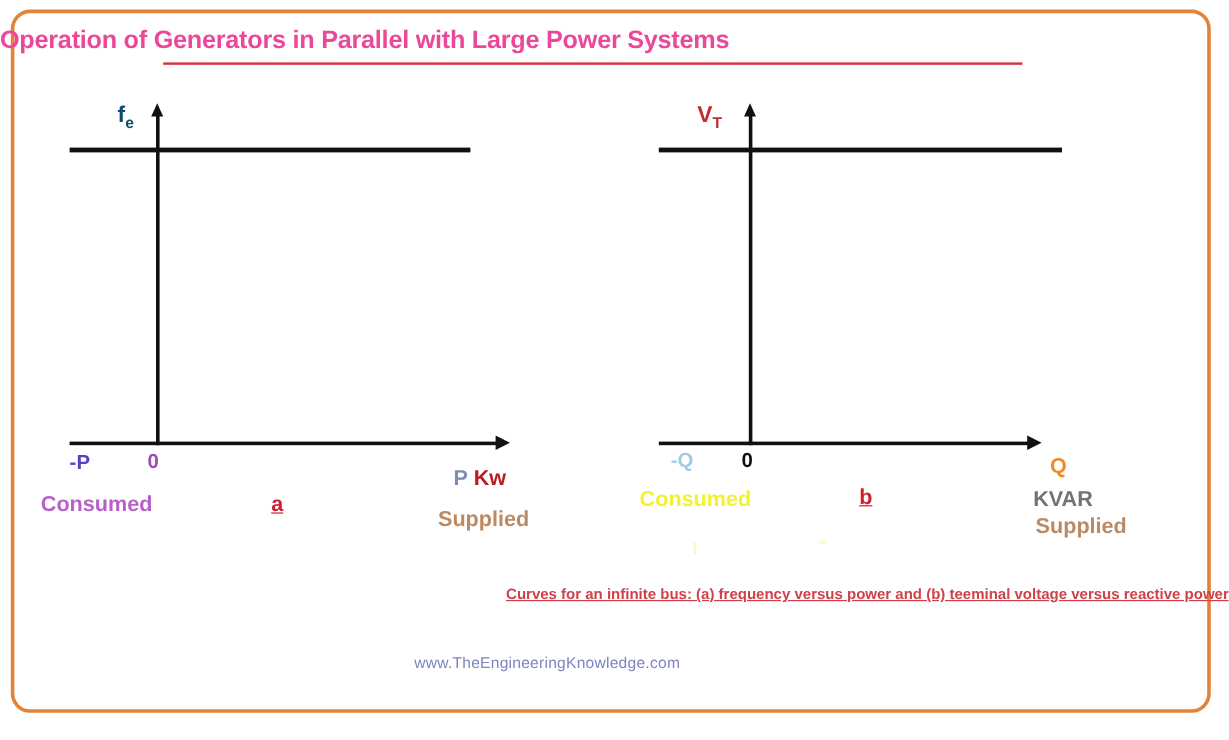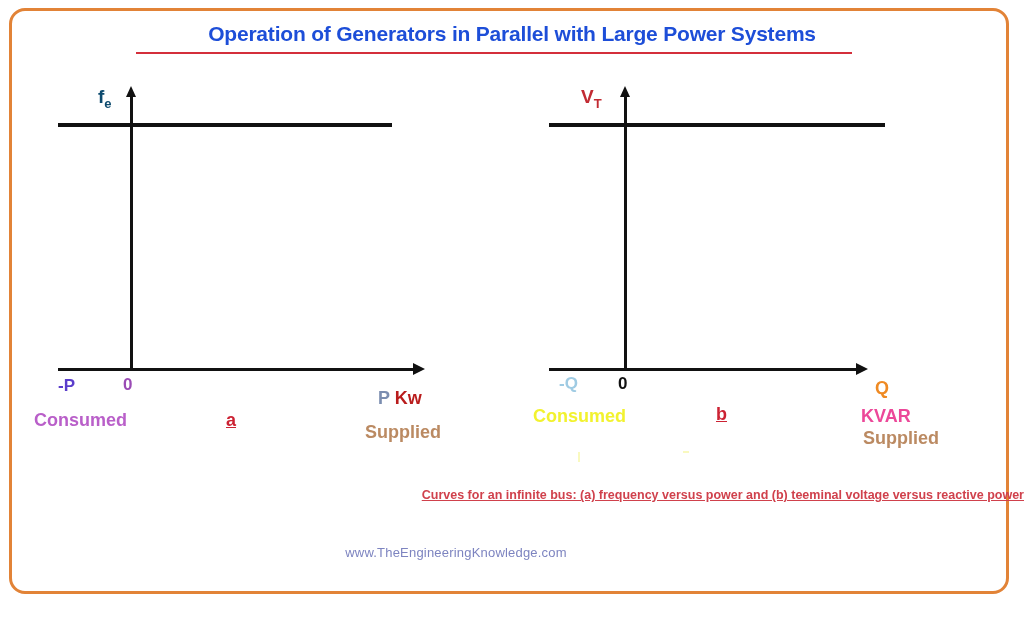--- a/index.html
+++ b/index.html
@@ -29,24 +29,23 @@
     border: 3px solid #e28337;
     border-radius: 16px;
     box-sizing: border-box;
   }
   
   #title {
     position: absolute;
     left: 0;
     top: 22px;
     width: 1024px;
-    text-align: center;
     font-size: 21px;
     font-weight: bold;
-    color: #1d4ed8;
+    color: #ec4899;
     letter-spacing: -0.2px;
   }
   #title-underline {
     position: absolute;
     left: 136px;
     top: 52px;
     width: 716px;
     height: 2px;
     background: #d42f3b;
   }
@@ -211,21 +210,21 @@
 
     <div class="axis-title" style="left:61px; top:86px; color:#c22b33;">
       <span>V</span><span class="sub">T</span>
     </div>
 
     <div class="tick-label" style="left:39px; top:374px; color:#9fcbe3;">-Q</div>
     <div class="tick-label" style="left:98px; top:374px; color:#111111;">0</div>
 
     <div class="region-label" style="left:13px; top:406px; color:#f2f22e;">Consumed</div>
     <div class="unit-label" style="left:355px; top:378px; color:#ef8a23;">Q</div>
-    <div class="unit-label" style="left:341px; top:406px; color:#ec4899;">KVAR</div>
+    <div class="unit-label" style="left:341px; top:406px; color:#737373;">KVAR</div>
     <div class="region-label" style="left:343px; top:428px; color:#bb8a62;">Supplied</div>
 
     <div class="panel-letter" style="left:196px; top:404px;">b</div>
 
     <div class="artifact" style="left:58px; top:452px; width:2px; height:10px;"></div>
     <div class="artifact" style="left:163px; top:451px; width:6px; height:2px;"></div>
   </div>
 
   <div id="caption">
     <span>Curves for an infinite bus: (a) frequency versus power and (b) teeminal voltage versus reactive power</span>

